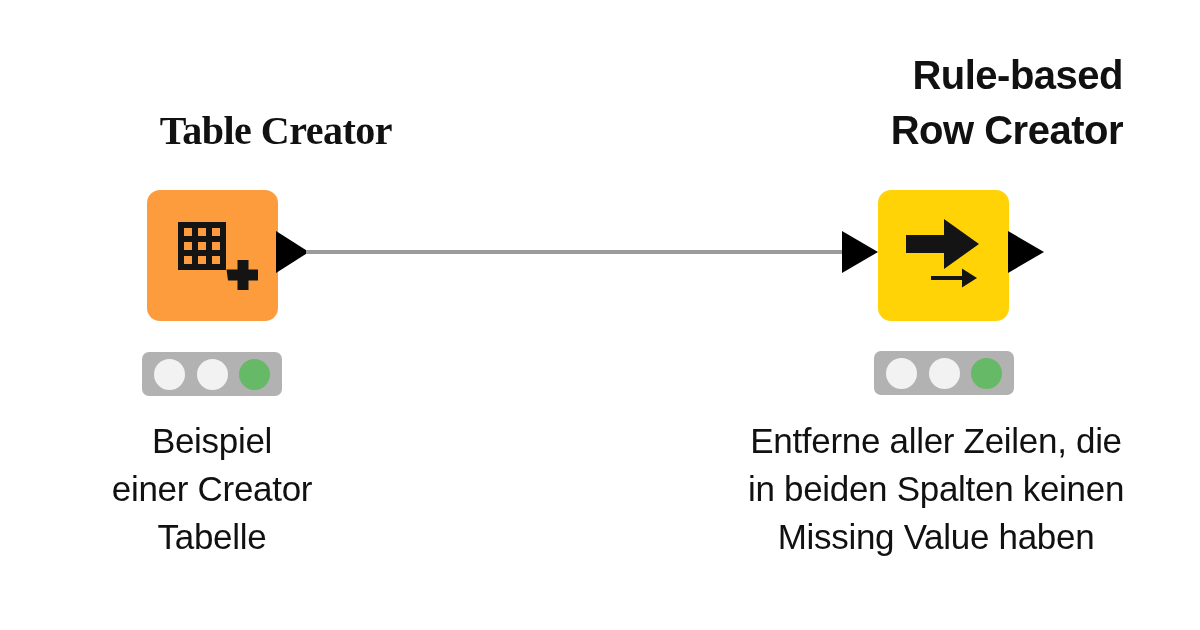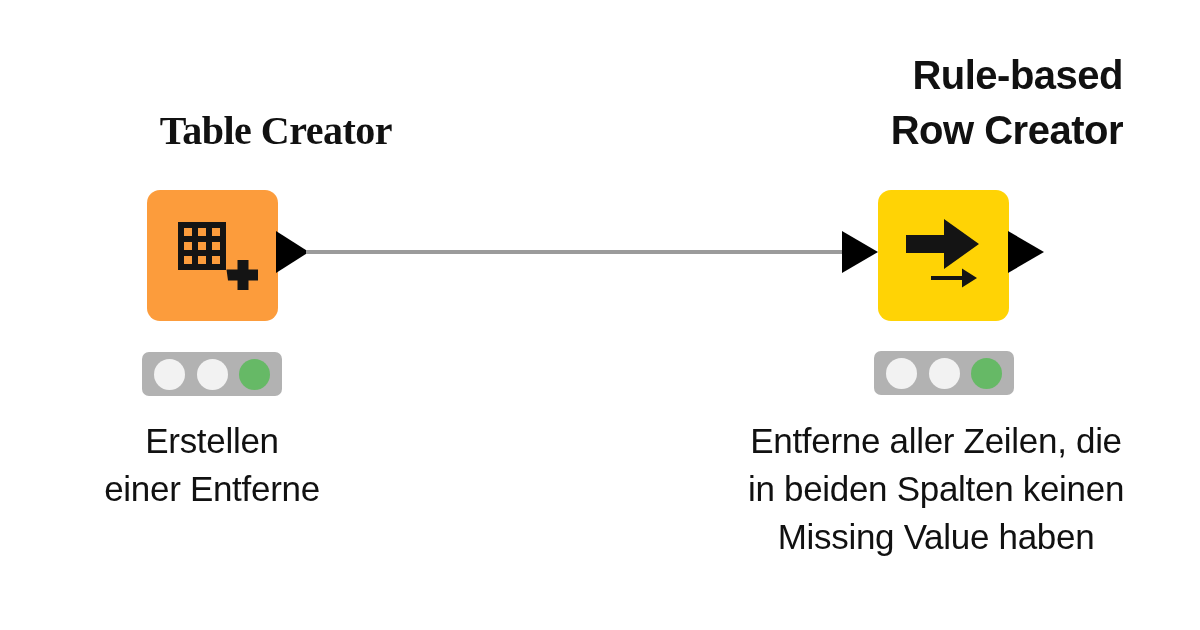--- a/index.html
+++ b/index.html
@@ -136,22 +136,23 @@
     <span class="tl-circle" style="background-color: rgb(242, 242, 242);"></span>
     <span class="tl-circle" style="background-color: rgb(102, 185, 102);"></span>
   </div>
   <div class="traffic-light tl-right" style="background-color: rgb(178, 178, 178);">
     <span class="tl-circle" style="background-color: rgb(242, 242, 242);"></span>
     <span class="tl-circle" style="background-color: rgb(242, 242, 242);"></span>
     <span class="tl-circle" style="background-color: rgb(102, 185, 102);"></span>
   </div>
 
   <div class="node-desc desc-left">
-    <div>Erstellen</div>
-    <div>einer Entferne</div>
+    <div>Beispiel</div>
+    <div>einer Creator</div>
+    <div>Tabelle</div>
   </div>
   <div class="node-desc desc-right">
     <div>Entferne aller Zeilen, die</div>
     <div>in beiden Spalten keinen</div>
     <div>Missing Value haben</div>
   </div>
 
 </div>
 
 </body></html>

